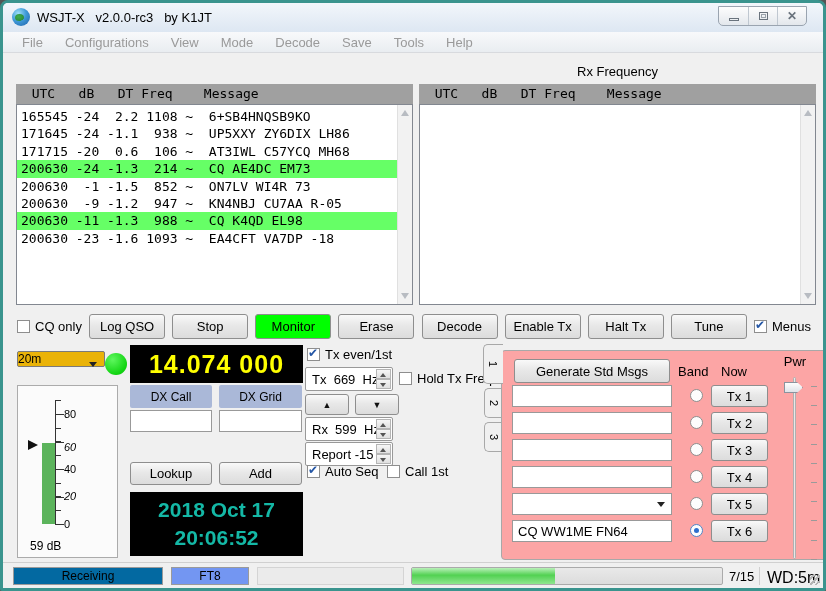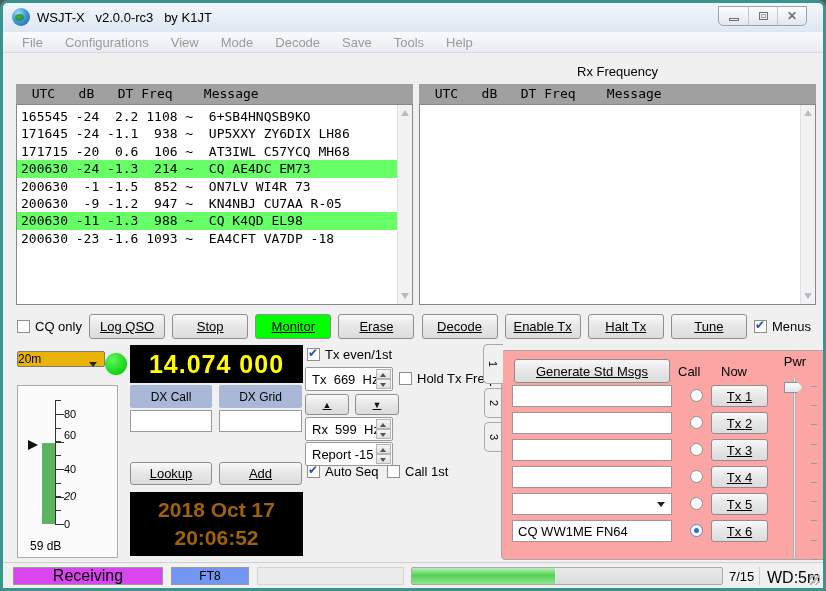--- a/index.html
+++ b/index.html
@@ -43,21 +43,21 @@
   .rows { position: absolute; left: 0; top: 3px; right: 15px; bottom: 0; overflow: hidden; }
   .decode-row { font-family: "DejaVu Sans Mono", monospace; font-size: 13px; line-height: 17.4px;
     white-space: pre; padding-left: 4px; }
   .decode-row.hl { background: #66ff66; }
   .sb { position: absolute; right: 0; top: 0; bottom: 0; width: 15px; background: #f2f2f2; border-left: 1px solid #e0e0e0; }
   .sb-up, .sb-dn { position: absolute; left: 3px; width: 0; height: 0; border-left: 4px solid transparent; border-right: 4px solid transparent; }
   .sb-up { top: 5px; border-bottom: 6px solid #b8bcc2; }
   .sb-dn { bottom: 5px; border-top: 6px solid #b8bcc2; }
   
   .btn { background: linear-gradient(#f9f9f9, #e8e8e8 45%, #dcdcdc); border: 1px solid #8e8e8e;
-    border-radius: 3px; font-size: 13px; text-align: center; display: flex; align-items: center; justify-content: center; text-decoration: underline; }
+    border-radius: 3px; font-size: 13px; text-align: center; display: flex; align-items: center; justify-content: center; }
   .chk { display: flex; align-items: center; gap: 5px; font-size: 13px; }
   .chkbox { width: 13px; height: 13px; background: #fff; border: 1px solid #8e8e8e; position: relative; flex: none; }
   .chkbox.on::after { content: "✔"; position: absolute; left: 0px; top: -3px; font-size: 12px; color: #2456a5; }
   .radio { width: 13px; height: 13px; border-radius: 50%; border: 1px solid #8e8e8e; background: #fdfdfd; position: relative; }
   .radio.on { border-color: #4f86c8; }
   .radio.on::after { content: ""; position: absolute; left: 3px; top: 3px; width: 5px; height: 5px; border-radius: 50%; background: #2d6fce; }
   .field { background: #fff; border: 1px solid #999; }
   
   .btnrow { position: absolute; left: 14px; right: 12px; top: 311px; height: 25px;
     display: flex; align-items: center; justify-content: space-between; }
@@ -82,21 +82,21 @@
     background: repeating-linear-gradient(to bottom, #333 0 1px, transparent 1px 13.75px); }
   .meter-ticks-major { position: absolute; left: 38px; top: 28px; width: 8px; height: 112px;
     background: repeating-linear-gradient(to bottom, #333 0 1px, transparent 1px 27.5px); }
   .mlabel { position: absolute; left: 46px; width: 22px; font-size: 11px; text-align: left; }
   .meter-caption { position: absolute; left: 12px; bottom: 4px; font-size: 12px; }
   .dx-hdr { position: absolute; top: 382px; height: 23px; background: #aab8d8; border-radius: 2px;
     display: flex; align-items: center; justify-content: center; font-size: 12px; }
   .dx-input { position: absolute; top: 407px; height: 22px; font-size: 13px; padding-left: 4px; }
   .small-btn { position: absolute; top: 459px; height: 23px; }
   .clock { position: absolute; left: 127px; top: 489px; width: 173px; height: 64px; background: #000;
-    color: #a16207; display: flex; flex-direction: column; align-items: center; justify-content: center;
+    color: #14b8a6; display: flex; flex-direction: column; align-items: center; justify-content: center;
     font-size: 21px; font-weight: bold; line-height: 28px; }
   
   .spin { position: absolute; width: 88px; height: 24px; background: #fff; border: 1px solid #999; border-radius: 2px;
     display: flex; align-items: center; font-size: 13px; padding-left: 6px; white-space: pre; }
   .spin-btns { position: absolute; right: 1px; top: 1px; width: 15px; height: 20px; display: flex; flex-direction: column; }
   .spin-up, .spin-dn { flex: 1; background: linear-gradient(#f6f6f6, #e0e0e0); border: 1px solid #b5b5b5; position: relative; }
   .spin-up::after { content: ""; position: absolute; left: 3px; top: 3px; border-left: 3px solid transparent; border-right: 3px solid transparent; border-bottom: 4px solid #555; }
   .spin-dn::after { content: ""; position: absolute; left: 3px; top: 3px; border-left: 3px solid transparent; border-right: 3px solid transparent; border-top: 4px solid #555; }
   .arrow-btn { position: absolute; width: 44px; height: 21px; font-size: 9px; color: #111; }
   
@@ -118,22 +118,22 @@
   .pwr-track { position: absolute; left: 790px; top: 374px; width: 3px; height: 182px; background: #e8e8e8;
     border: 1px solid #b0b0b0; border-radius: 2px; }
   .pwr-handle { position: absolute; left: 781px; top: 379px; width: 19px; height: 11px;
     background: linear-gradient(#fdfdfd, #dfe3e8); border: 1px solid #8a939e;
     clip-path: polygon(0 0, 68% 0, 100% 50%, 68% 100%, 0 100%); }
   .pwr-ticks { position: absolute; left: 808px; top: 383px; width: 6px; height: 174px;
     background: repeating-linear-gradient(to bottom, #9a9a9a 0 1px, transparent 1px 19.2px); }
   
   .statusbar { position: absolute; left: 0; right: 0; bottom: 0; height: 26px; background: #f0f0f0;
     border-top: 1px solid #d0d0d0; }
-  .st-state { position: absolute; left: 10px; top: 4px; width: 150px; height: 18px; background: #d946ef;
-    border: 1px solid #9a9a9a; display: flex; align-items: center; justify-content: center; font-size: 16px; }
+  .st-state { position: absolute; left: 10px; top: 4px; width: 150px; height: 18px; background: #0369a1;
+    border: 1px solid #9a9a9a; display: flex; align-items: center; justify-content: center; font-size: 12px; }
   .st-mode { position: absolute; left: 168px; top: 4px; width: 78px; height: 18px; background: #7396f2;
     border: 1px solid #9a9a9a; display: flex; align-items: center; justify-content: center; font-size: 12px; }
   .st-blank { position: absolute; left: 254px; top: 4px; width: 147px; height: 18px; background: #ebebeb; border: 1px solid #d4d4d4; }
   .st-progress { position: absolute; left: 408px; top: 4px; width: 312px; height: 18px; border: 1px solid #aaa;
     border-radius: 2px; background: linear-gradient(#e9e9e9, #dcdcdc); overflow: hidden; }
   .st-fill { height: 100%; background: linear-gradient(#b9f0b9, #52d152 45%, #8fe68f); }
   .st-count { position: absolute; left: 726px; top: 6px; font-size: 13px; }
   .st-sep { position: absolute; left: 756px; top: 4px; width: 1px; height: 18px; background: #cfcfcf; }
   .st-wd { position: absolute; left: 764px; top: 6px; font-size: 16px; }
   .grip { position: absolute; right: 3px; bottom: 3px; width: 10px; height: 10px;
@@ -225,21 +225,21 @@
   <div class="rx-lamp"></div>
   <div class="freq-display">14.074 000</div>
 
   <div class="meter">
     <div class="meter-bar" style="height: 81px;"></div>
     <div class="meter-pointer" style="top: 54px;"></div>
     <div class="meter-axis"></div>
     <div class="meter-ticks"></div>
     <div class="meter-ticks-major"></div>
     <div class="mlabel" style="top:22px;">80</div>
-    <div class="mlabel" style="top:43px;">60</div>
+    <div class="mlabel" style="top:55px;font-style:italic;">60</div>
     <div class="mlabel" style="top:77px;">40</div>
     <div class="mlabel" style="top:104px;font-style:italic;">20</div>
     <div class="mlabel" style="top:132px;">0</div>
     <div class="meter-caption">59 dB</div>
   </div>
 
   <div class="dx-hdr" style="left:127px;width:82px;">DX Call</div>
   <div class="dx-hdr" style="left:216px;width:83px;">DX Grid</div>
   <input class="field dx-input" style="left: 127px; width: 82px;" value="">
   <input class="field dx-input" style="left: 216px; width: 83px;" value="">
@@ -287,21 +287,21 @@
     </div>
   <div class="tab" style="top:385px;height:30px;">
       <span>2</span>
     </div>
   <div class="tab" style="top:419px;height:30px;">
       <span>3</span>
     </div>
 
   <div class="msg-frame">
     <div class="btn gen-btn">Generate Std Msgs</div>
-    <div class="col-lbl" style="left:176px;">Call</div>
+    <div class="col-lbl" style="left:176px;">Band</div>
     <div class="col-lbl" style="left:219px;">Now</div>
 
     <div class="field msg-row-field" style="top:34px;">
         <span></span>
       </div>
     <div class="radio msg-radio" style="top:38px;"></div>
     <div class="btn msg-btn" style="top:34px;">Tx 1</div>
 
     <div class="field msg-row-field" style="top:61px;">
         <span></span>

